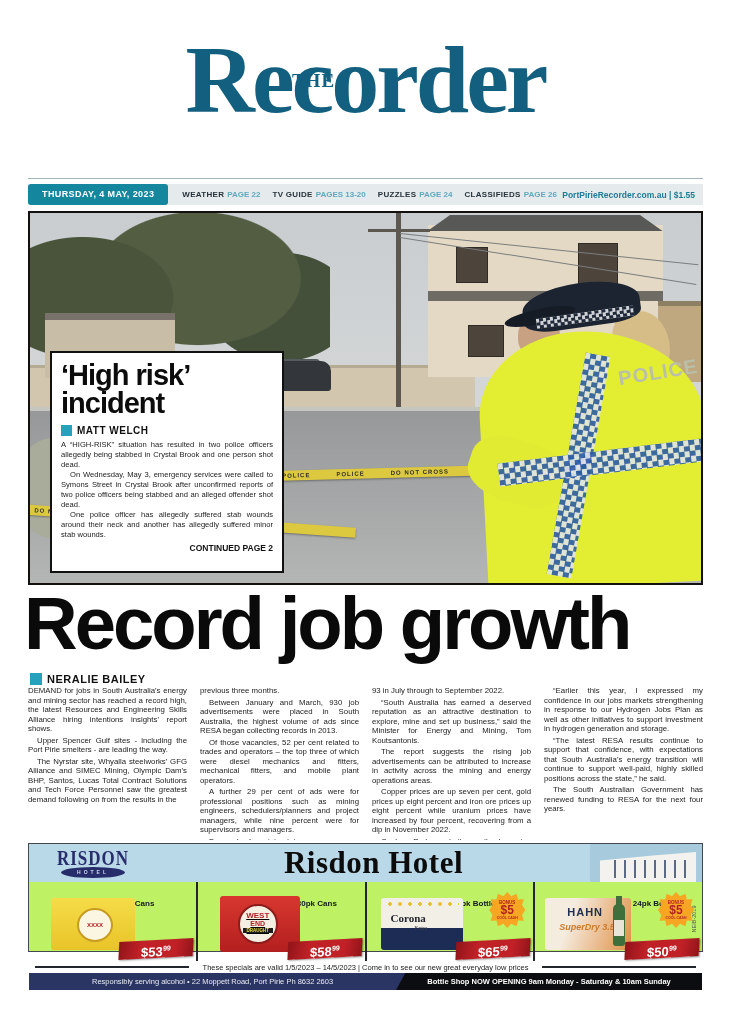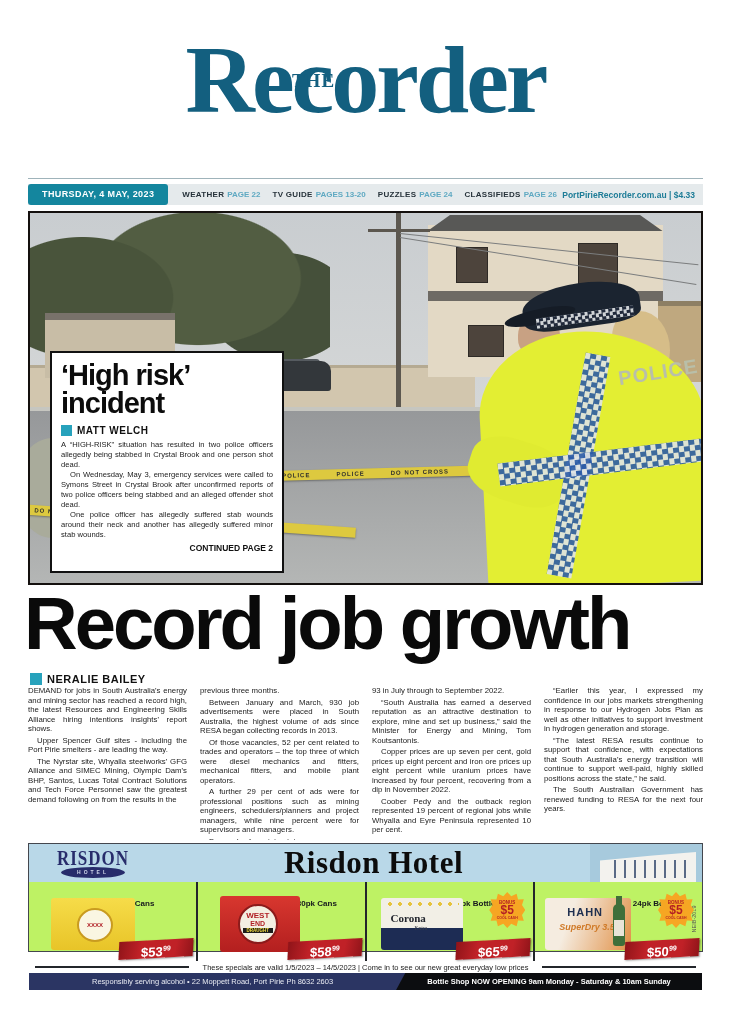--- a/index.html
+++ b/index.html
@@ -113,21 +113,21 @@
   .prod{flex:1;position:relative;border-right:2px solid #23262b;padding-top:17px;box-sizing:border-box;}
   .prod:last-child{border-right:none;}
   .prod-name{text-align:center;font-weight:bold;font-size:8px;color:#15181d;}
   .case{position:absolute;border-radius:3px;}
   .case1{left:22px;top:16px;width:84px;height:52px;background:linear-gradient(#f6dc49,#e8c428);}
   .case1 .oval{position:absolute;left:26px;top:10px;width:32px;height:30px;background:#faf6e2;
     border-radius:50%;border:2px solid #c99b20;color:#b01e24;font-size:6px;font-weight:bold;
     text-align:center;line-height:30px;}
   .case2{left:22px;top:14px;width:80px;height:56px;background:linear-gradient(#d8372f,#b31f1f);}
   .badge-we{position:absolute;left:22px;top:6px;width:36px;height:36px;background:#f4efe2;
-    border-radius:50%;border:2px solid #8c1b1b;text-align:center;font-weight:800;}
+    border-radius:50%;border:2px solid #8c1b1b;text-align:center;font-weight:800;text-decoration:underline;}
   .badge-we .l1{font-size:8px;color:#b01e24;margin-top:5px;}
   .badge-we .l2{font-size:7px;color:#b01e24;}
   .badge-we .l3{font-size:4.5px;background:#1c1c1c;color:#f7df3e;margin:1px 3px 0;}
   .case3{left:14px;top:16px;width:82px;height:52px;background:linear-gradient(#f2efe6 58%,#1d2c54 58%);}
   .case3 .caps{position:absolute;left:4px;top:2px;width:74px;height:8px;
     background:radial-gradient(circle 3px,#e7c33c 55%,transparent 60%) 0 0/10px 8px;}
   .case3 .corona{position:absolute;left:10px;top:14px;font-family:"Liberation Serif",serif;
     font-weight:bold;font-size:11px;color:#23262e;}
   .case3 .extra{position:absolute;left:34px;top:27px;font-family:"Liberation Serif",serif;
     font-size:6px;color:#3a3e48;}
@@ -172,21 +172,21 @@
   <div class="abs rule"></div>
 
   <div class="abs infobar">
     <div class="datebox">THURSDAY, 4 MAY, 2023</div>
     <div class="links">
       <div class="link"><b>WEATHER</b><span>PAGE 22</span></div>
       <div class="link"><b>TV GUIDE</b><span>PAGES 13-20</span></div>
       <div class="link"><b>PUZZLES</b><span>PAGE 24</span></div>
       <div class="link"><b>CLASSIFIEDS</b><span>PAGE 26</span></div>
     </div>
-    <div class="site">PortPirieRecorder.com.au | $4.33</div>
+    <div class="site">PortPirieRecorder.com.au | $1.55</div>
   </div>
 
   <div class="abs photo">
     <div class="abs trees"></div>
     <div class="abs wall"></div>
     <div class="abs house-left"></div>
     <div class="abs bighouse">
       <div class="abs win" style="left:28px;top:22px;width:30px;height:34px;"></div>
       <div class="abs win" style="left:150px;top:18px;width:38px;height:40px;"></div>
       <div class="abs win" style="left:40px;top:100px;width:34px;height:30px;"></div>
@@ -257,20 +257,21 @@
     <div class="col">
       <p>previous three months.</p>
       <p class="ind">Between January and March, 930 job advertisements were placed in South Australia, the highest volume of ads since RESA began collecting records in 2013.</p>
       <p class="ind">Of those vacancies, 52 per cent related to trades and operators – the top three of which were diesel mechanics and fitters, mechanical fitters, and mobile plant operators.</p>
       <p class="ind">A further 29 per cent of ads were for professional positions such as mining engineers, schedulers/planners and project managers, while nine percent were for supervisors and managers.</p>
       <p class="ind">Demand for interstate or overseas relocations continued to fall, with only eight advertisements requiring relocation compared with</p>
     </div>
     <div class="col">
       <p>93 in July through to September 2022.</p>
       <p class="ind">“South Australia has earned a deserved reputation as an attractive destination to explore, mine and set up business,” said the Minister for Energy and Mining, Tom Koutsantonis.</p>
+      <p class="ind">The report suggests the rising job advertisements can be attributed to increase in activity across the mining and energy operations areas.</p>
       <p class="ind">Copper prices are up seven per cent, gold prices up eight percent and iron ore prices up eight percent while uranium prices have increased by four percent, recovering from a dip in November 2022.</p>
       <p class="ind">Coober Pedy and the outback region represented 19 percent of regional jobs while Whyalla and Eyre Peninsula represented 10 per cent.</p>
     </div>
     <div class="col">
       <p class="ind">“Earlier this year, I expressed my confidence in our jobs markets strengthening in response to our Hydrogen Jobs Plan as well as other initiatives to support investment in hydrogen generation and storage.</p>
       <p class="ind">“The latest RESA results continue to support that confidence, with expectations that South Australia's energy transition will continue to support well-paid, highly skilled positions across the state,” he said.</p>
       <p class="ind">The South Australian Government has renewed funding to RESA for the next four years.</p>
     </div>
   </div>
 

